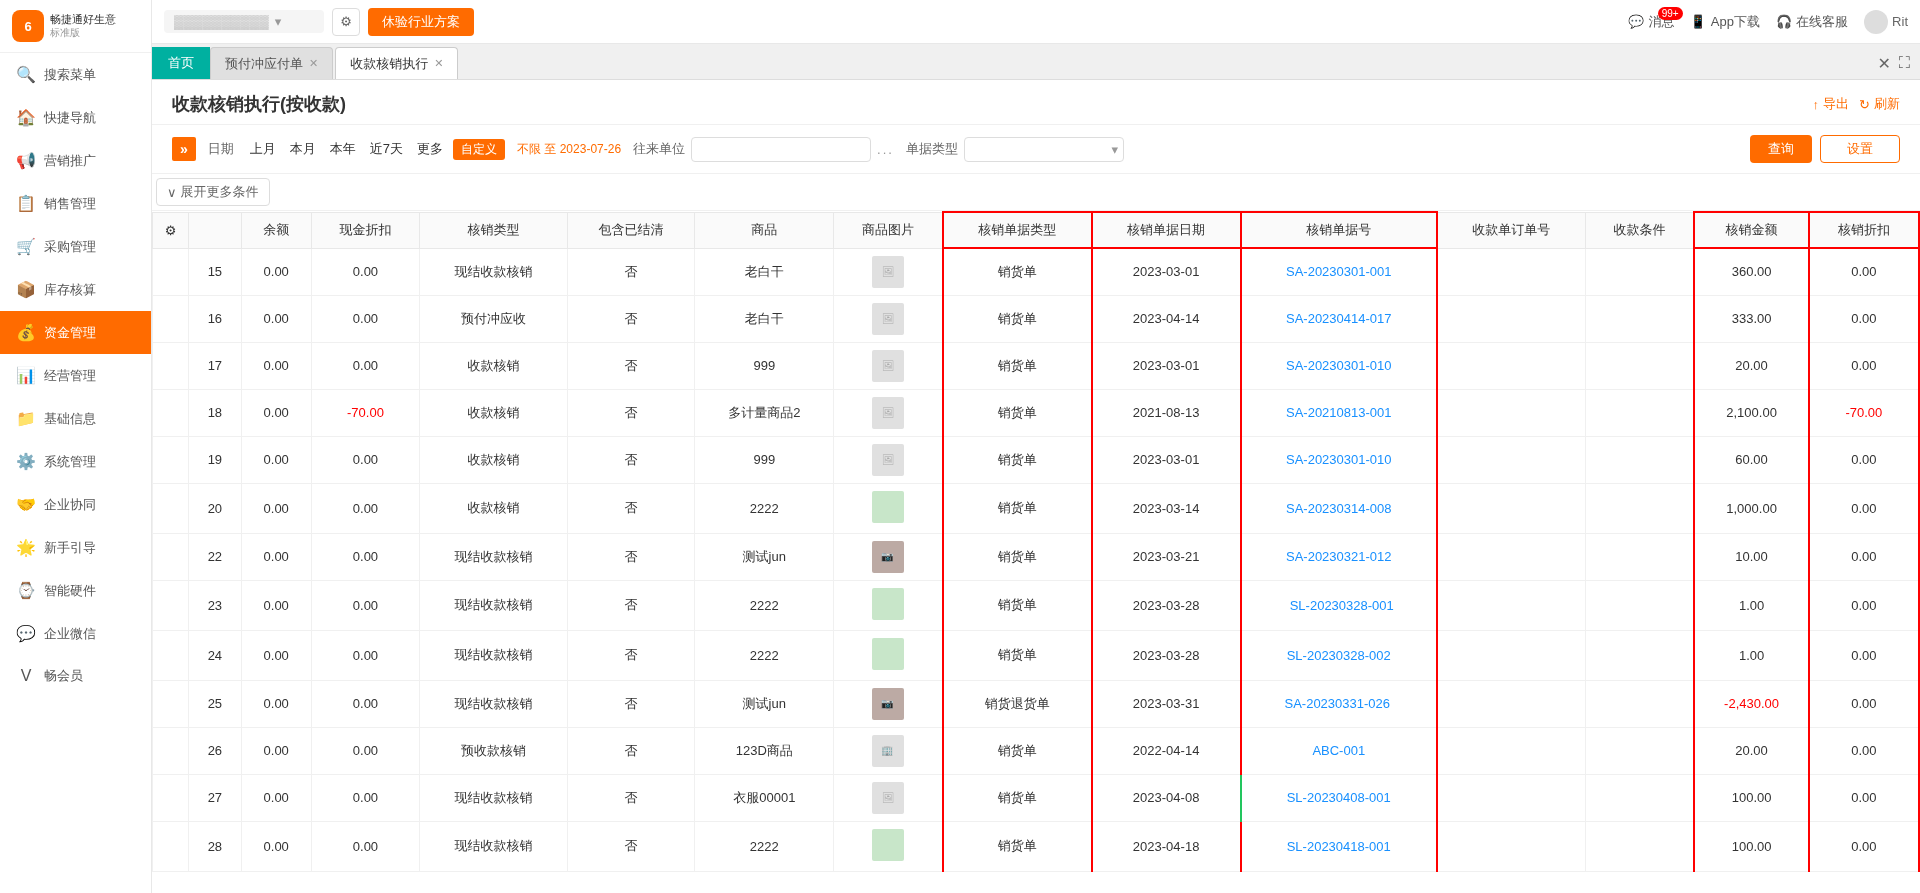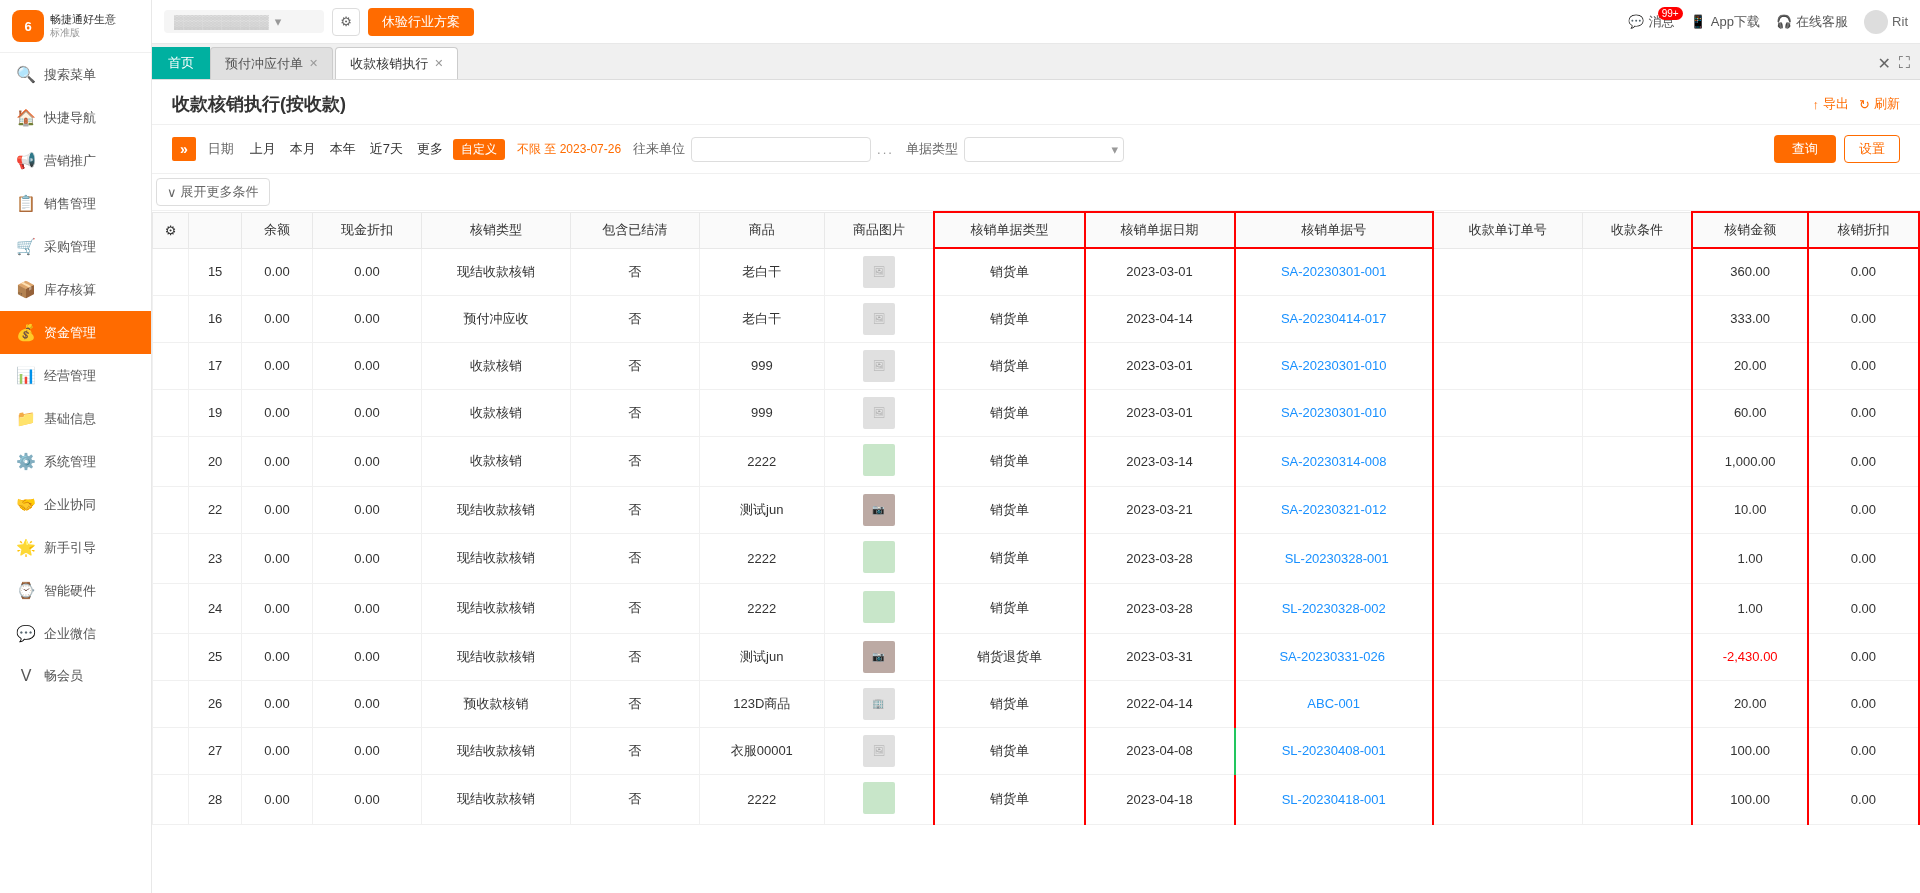--- a/index.html
+++ b/index.html
@@ -220,21 +220,21 @@
       padding: 4px 24px 4px 10px; font-size: 13px; color: #333;
       appearance: none; background: #fff;
       width: 160px;
     }
     .query-btn {
       background: #ff6b00; color: white; border: none;
       border-radius: 4px; padding: 5px 18px; cursor: pointer; font-size: 13px;
     }
     .setting-btn {
       background: #fff; color: #ff6b00; border: 1px solid #ff6b00;
-      border-radius: 4px; padding: 4px 14px; cursor: pointer; font-size: 13px;
+      border-radius: 4px; padding: 4px 26px; cursor: pointer; font-size: 13px;
     }
     .expand-more {
       display: flex; align-items: center; gap: 4px;
       color: #666; font-size: 13px; cursor: pointer;
       border: 1px solid #ddd; border-radius: 4px;
       padding: 4px 10px; background: #fff;
     }
     .expand-more-bar {
       text-align: center; padding: 4px;
       border-bottom: 1px solid #f0f0f0;
@@ -545,20 +545,37 @@
     <td style="border-left:2px solid red;border-right:2px solid red;">销货单</td>
     <td style="border-left:2px solid red;border-right:2px solid red;">2023-03-01</td>
     <td style="border-left:2px solid red;border-right:2px solid red;"><a class="link-text">SA-20230301-010</a></td>
     <td></td>
     <td></td>
     <td style="border-left:2px solid red;border-right:2px solid red;">20.00</td>
     <td style="border-left:2px solid red;border-right:2px solid red;">0.00</td>
   </tr>
             <tr>
     <td></td>
+    <td>18</td>
+    <td>0.00</td>
+    <td style="color:red;">-70.00</td>
+    <td>收款核销</td>
+    <td>否</td>
+    <td>多计量商品2</td>
+    <td><div class="img-placeholder" style="margin:auto;">🖼</div></td>
+    <td style="border-left:2px solid red;border-right:2px solid red;">销货单</td>
+    <td style="border-left:2px solid red;border-right:2px solid red;">2021-08-13</td>
+    <td style="border-left:2px solid red;border-right:2px solid red;"><a class="link-text">SA-20210813-001</a></td>
+    <td></td>
+    <td></td>
+    <td style="border-left:2px solid red;border-right:2px solid red;">2,100.00</td>
+    <td style="border-left:2px solid red;border-right:2px solid red;color:red;">-70.00</td>
+  </tr>
+            <tr>
+    <td></td>
     <td>19</td>
     <td>0.00</td>
     <td style="">0.00</td>
     <td>收款核销</td>
     <td>否</td>
     <td>999</td>
     <td><div class="img-placeholder" style="margin:auto;">🖼</div></td>
     <td style="border-left:2px solid red;border-right:2px solid red;">销货单</td>
     <td style="border-left:2px solid red;border-right:2px solid red;">2023-03-01</td>
     <td style="border-left:2px solid red;border-right:2px solid red;"><a class="link-text">SA-20230301-010</a></td>

